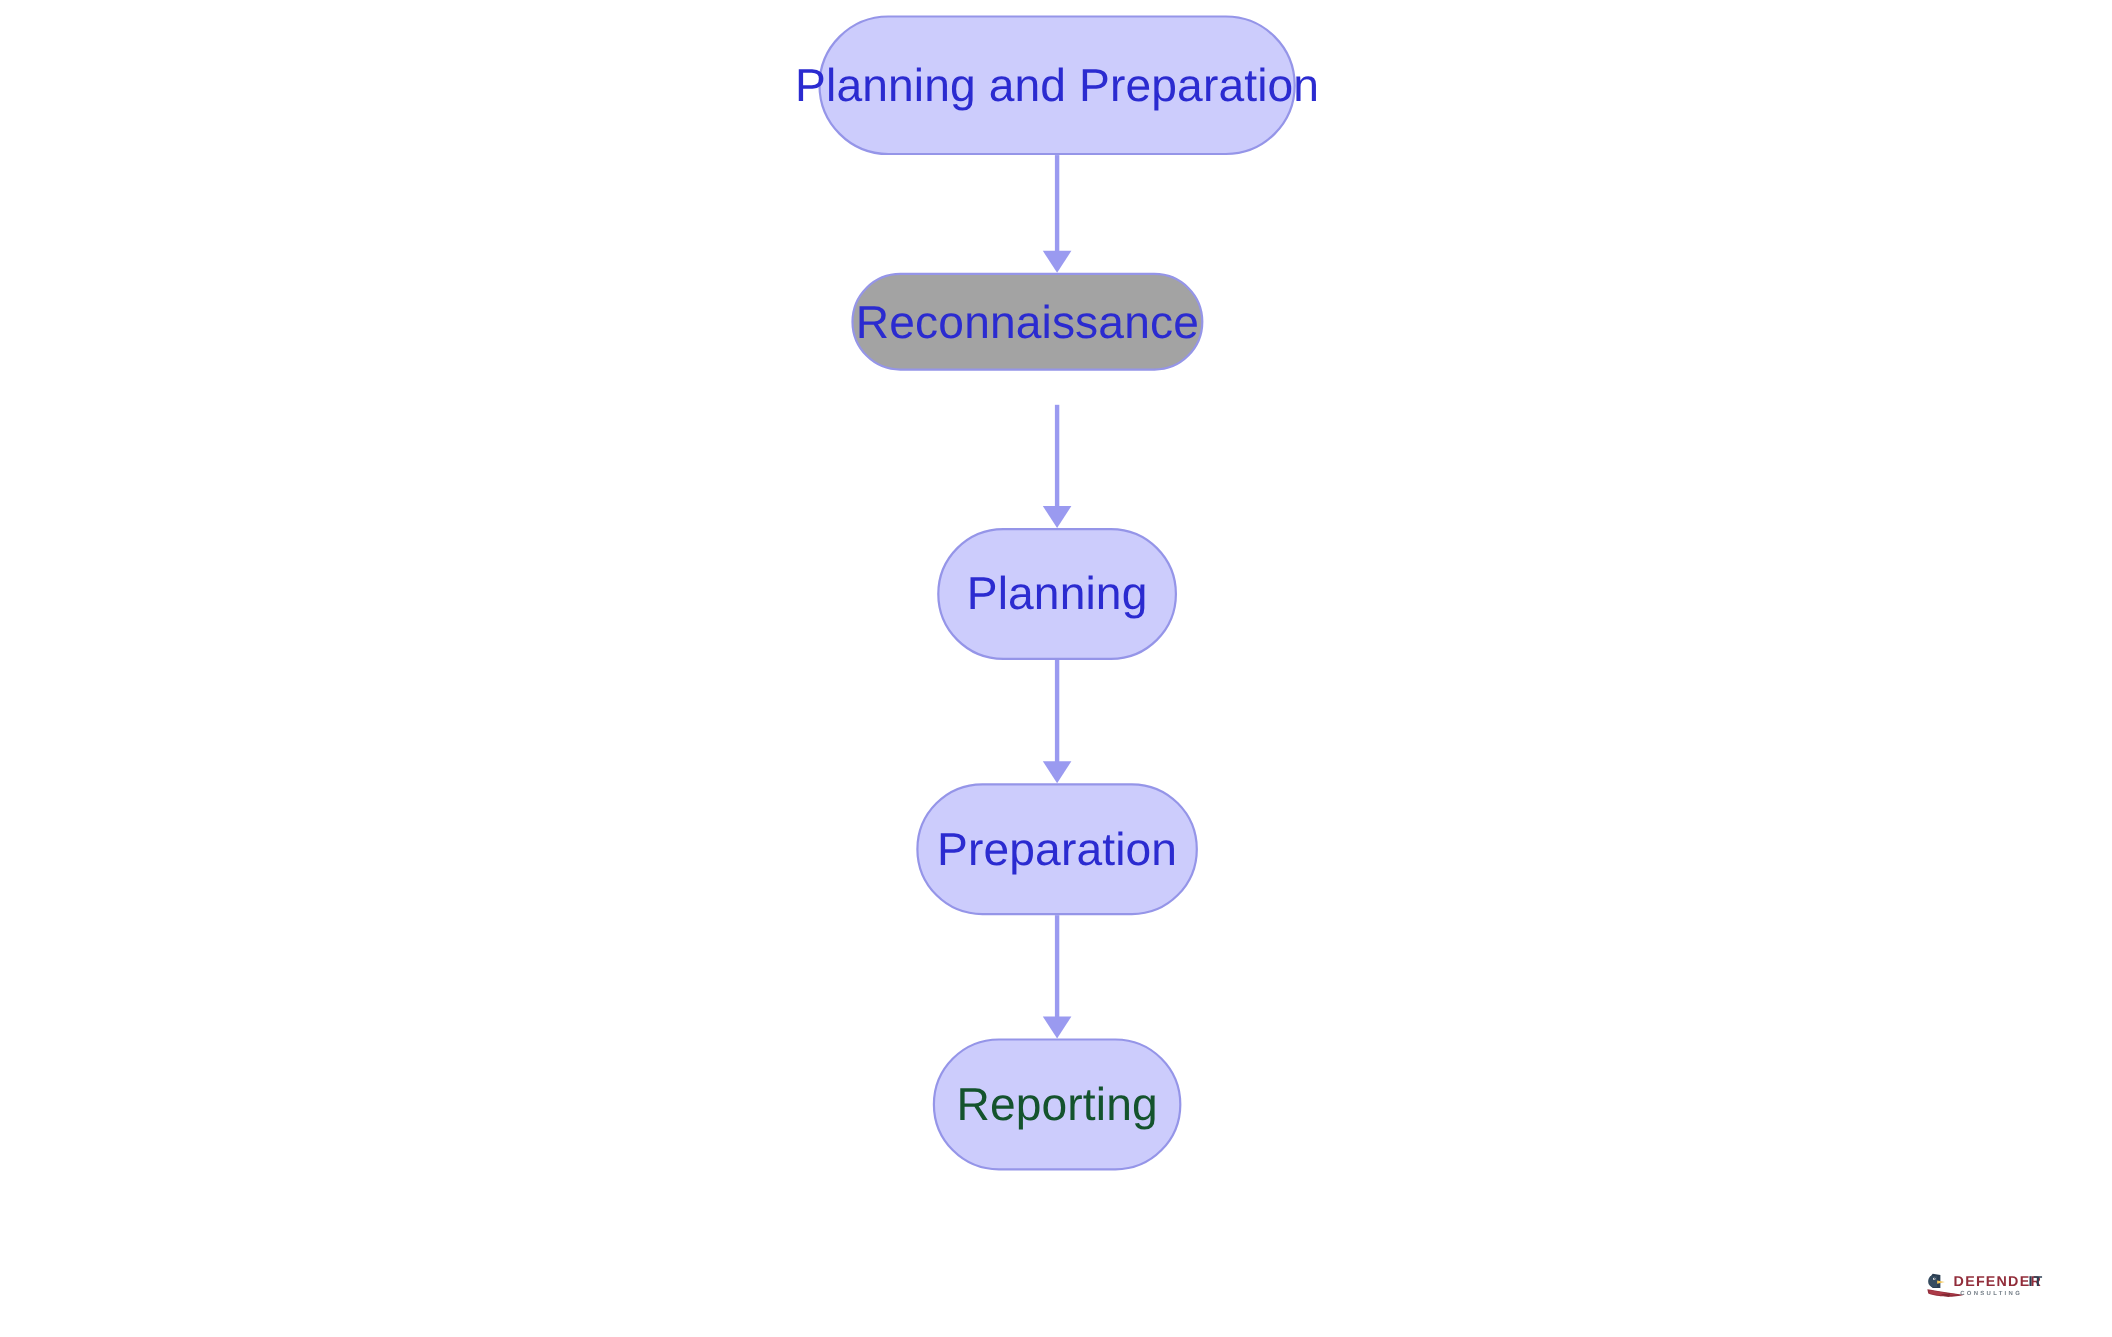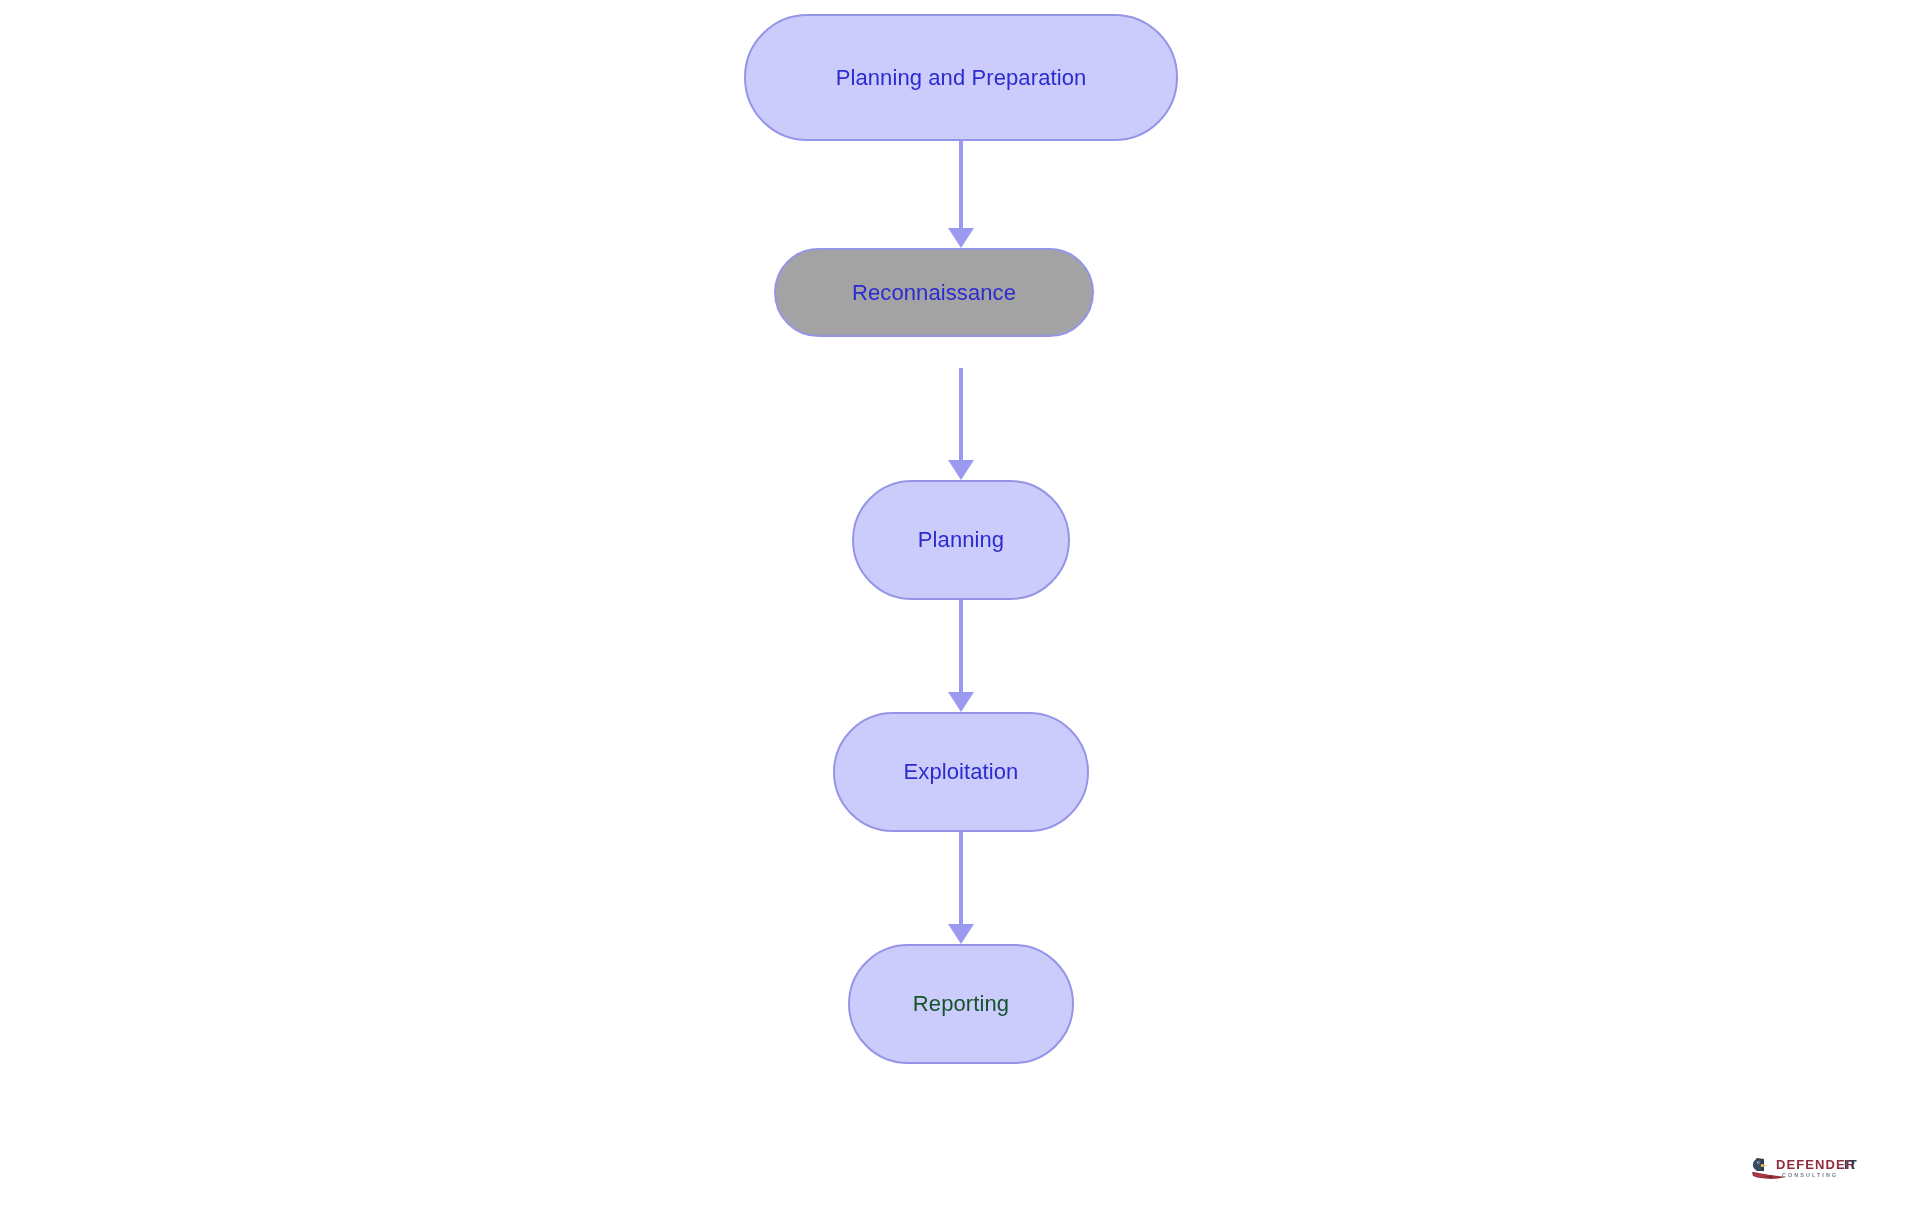--- a/index.html
+++ b/index.html
@@ -30,21 +30,21 @@
     border-radius: 999px;
     display: flex;
     align-items: center;
     justify-content: center;
     transform: translateX(-50%);
   }
 
   .flow-node-label {
     color: #2b2bd0;
     font-family: "Liberation Sans", sans-serif;
-    font-size: 22px;
+    font-size: 42px;
     font-weight: 400;
     letter-spacing: 0.1px;
     white-space: nowrap;
     line-height: 1;
     user-select: none;
   }
 
   .flow-edge {
     position: absolute;
     transform: translateX(-50%);
@@ -120,21 +120,21 @@
     <div class="flow-node" style="left: 961px; top: 14px; width: 434px; height: 127px; background: rgb(204, 204, 252); border-color: rgb(149, 149, 232);">
       <span class="flow-node-label" style="color: rgb(43, 43, 208);">Planning and Preparation</span>
     </div>
     <div class="flow-node" style="left: 934px; top: 248px; width: 320px; height: 89px; background: #a3a3a3; border-color: rgb(149, 149, 232);">
       <span class="flow-node-label" style="color: rgb(43, 43, 208);">Reconnaissance</span>
     </div>
     <div class="flow-node" style="left: 961px; top: 480px; width: 218px; height: 120px; background: rgb(204, 204, 252); border-color: rgb(149, 149, 232);">
       <span class="flow-node-label" style="color: rgb(43, 43, 208);">Planning</span>
     </div>
     <div class="flow-node" style="left: 961px; top: 712px; width: 256px; height: 120px; background: rgb(204, 204, 252); border-color: rgb(149, 149, 232);">
-      <span class="flow-node-label" style="color: rgb(43, 43, 208);">Exploitation</span>
+      <span class="flow-node-label" style="color: rgb(43, 43, 208);">Preparation</span>
     </div>
     <div class="flow-node" style="left: 961px; top: 944px; width: 226px; height: 120px; background: rgb(204, 204, 252); border-color: rgb(149, 149, 232);">
       <span class="flow-node-label" style="color: #14532d;">Reporting</span>
     </div>
   </div>
 
 <div id="brand-watermark">
   <svg width="124" height="40" viewBox="0 0 124 40" xmlns="http://www.w3.org/2000/svg">
     <g>
       <path d="M5 9 C1 13, 1 19, 5 22 L12 22 L12 10 Z" fill="#1f3348"></path>

